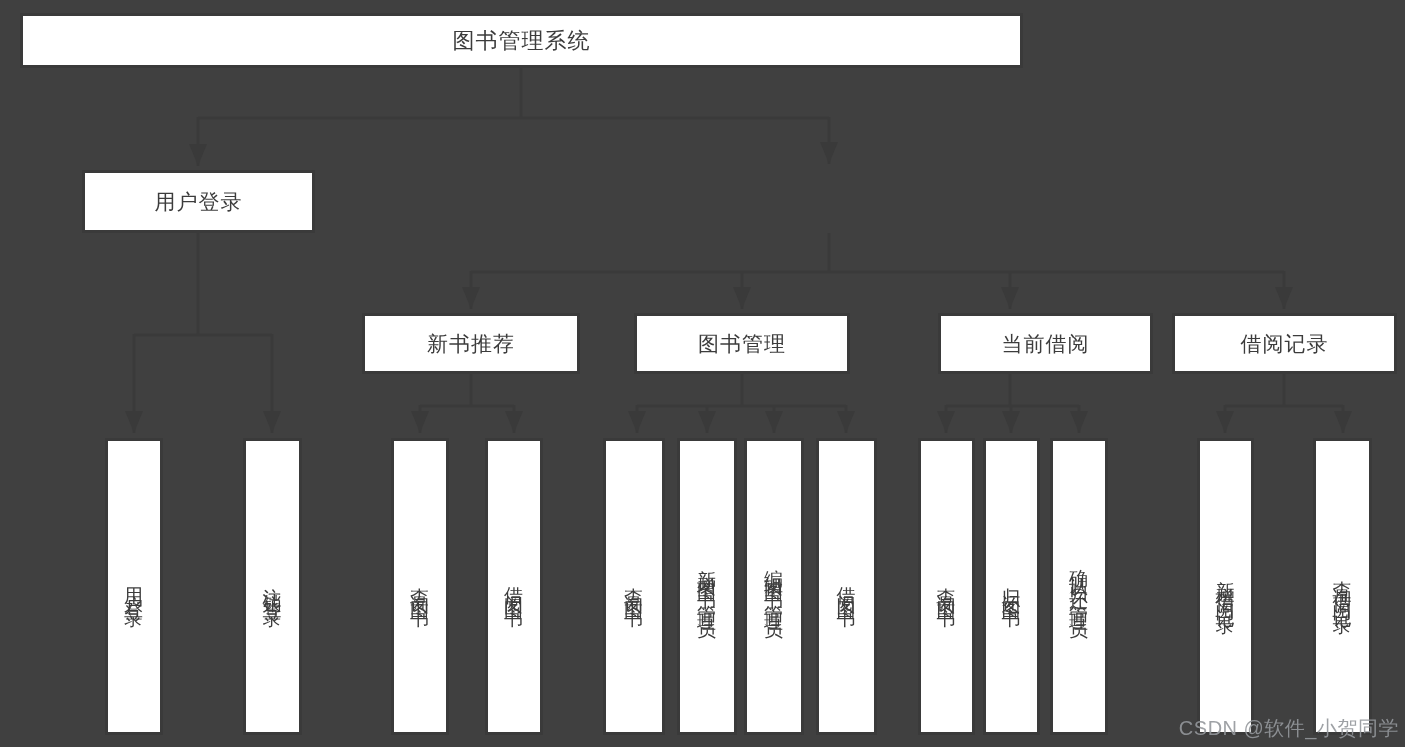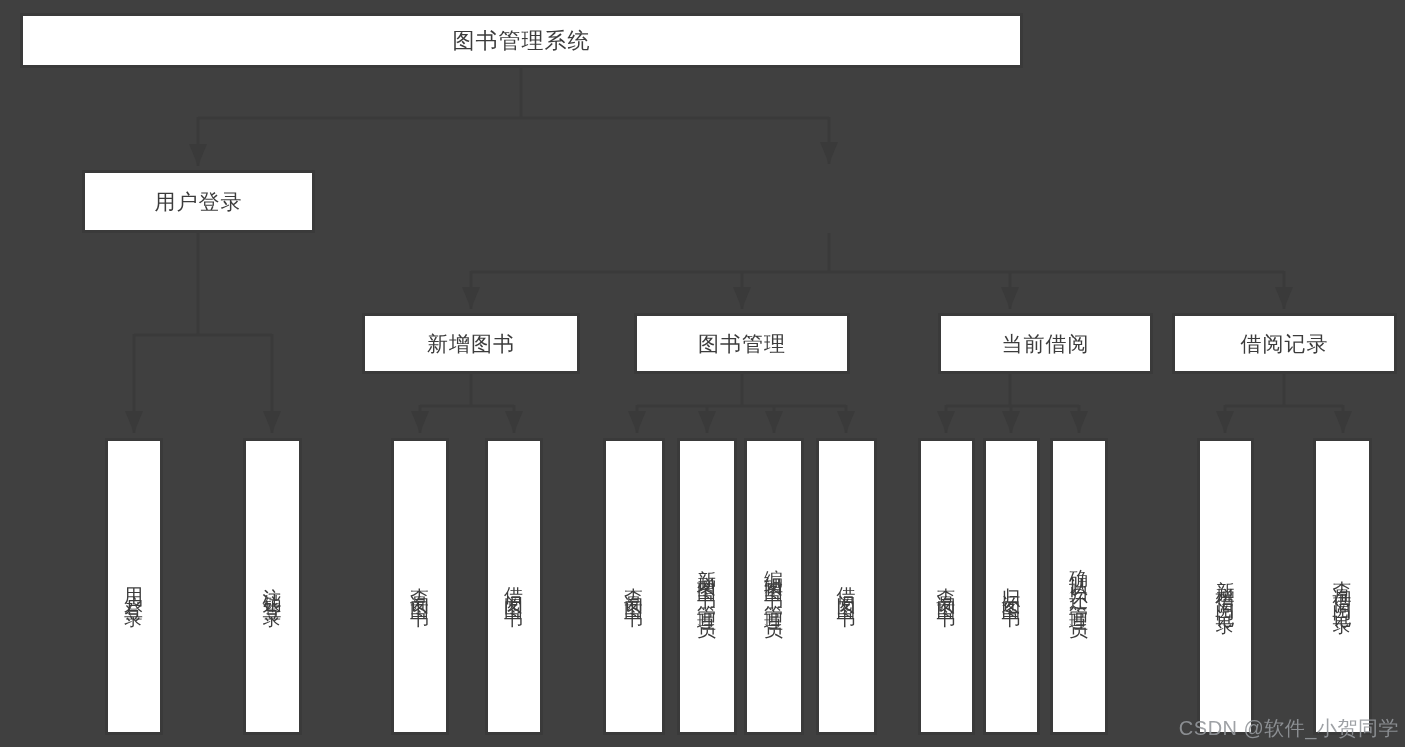--- a/index.html
+++ b/index.html
@@ -103,21 +103,21 @@
 
   <div class="node h root" style="left:20px; top:13px; width:1003px; height:55px;">
     <span>图书管理系统</span>
   </div>
 
   <div class="node h" style="left:82px; top:170px; width:233px; height:63px;">
     <span>用户登录</span>
   </div>
 
   <div class="node h" style="left:362px; top:313px; width:218px; height:61px;">
-    <span>新增图书</span>
+    <span>新书推荐</span>
   </div>
   <div class="node h" style="left:634px; top:313px; width:216px; height:61px;">
     <span>图书管理</span>
   </div>
   <div class="node h" style="left:938px; top:313px; width:215px; height:61px;">
     <span>当前借阅</span>
   </div>
   <div class="node h" style="left:1172px; top:313px; width:225px; height:61px;">
     <span>借阅记录</span>
   </div>

